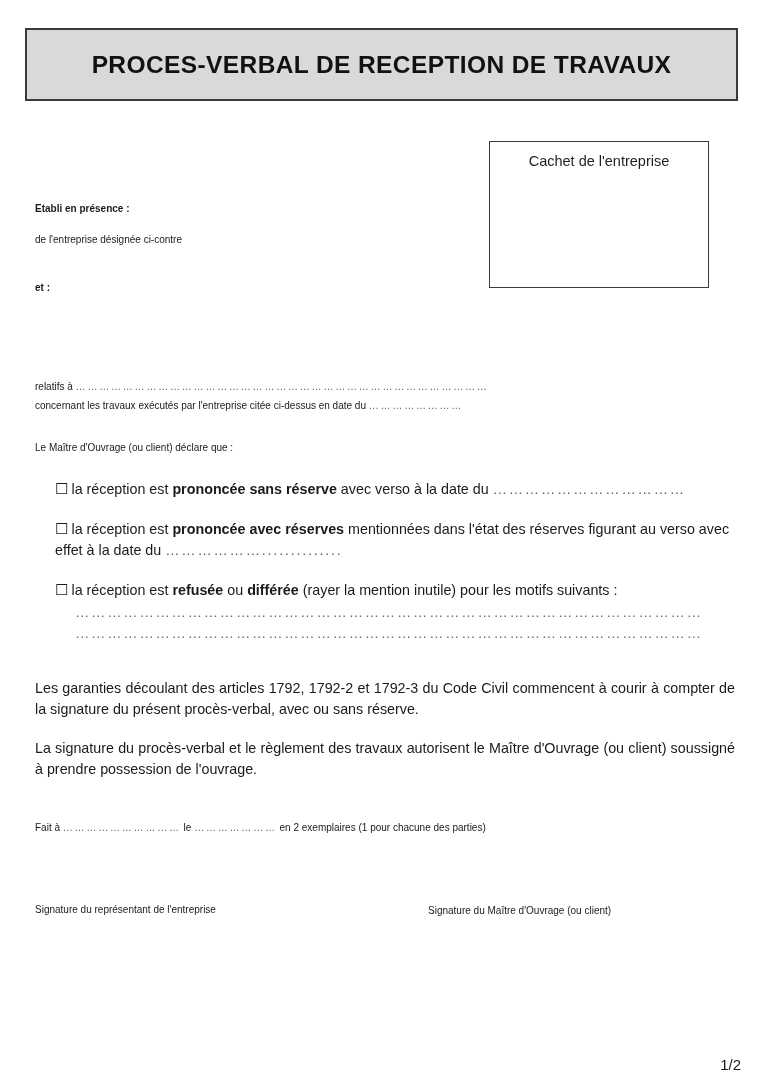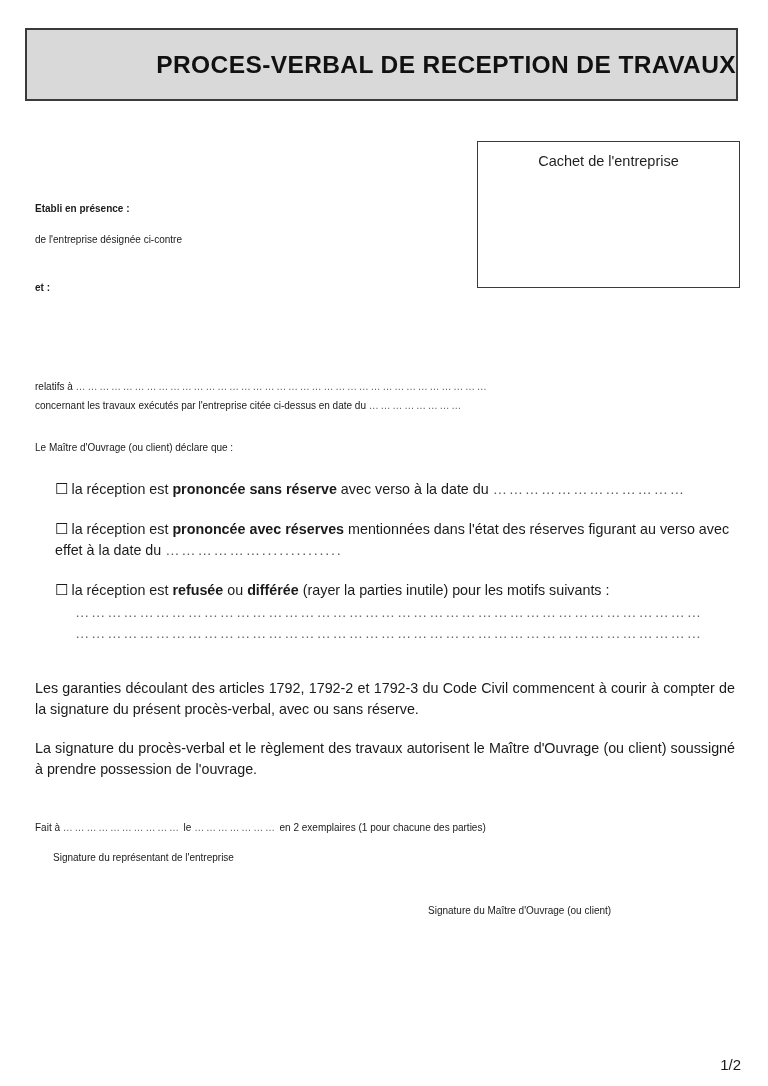--- a/index.html
+++ b/index.html
@@ -24,36 +24,36 @@
     position: absolute;
     left: 25px;
     top: 28px;
     width: 713px;
     height: 73px;
     background: #d9d9d9;
     border: 2px solid #3a3a3a;
     box-sizing: border-box;
     display: flex;
     align-items: center;
-    justify-content: flex-end;
+    justify-content: center;
   }
   .title-text {
     font-size: 24.5px;
     font-weight: bold;
     letter-spacing: 0.4px;
     color: #111111;
     white-space: nowrap;
   }
 
   
   .cachet-box {
     position: absolute;
-    left: 477px;
+    left: 489px;
     top: 141px;
-    width: 263px;
+    width: 220px;
     height: 147px;
     border: 1.6px solid #3b3b3b;
     box-sizing: border-box;
     background: #ffffff;
   }
   .cachet-label {
     font-size: 14.5px;
     text-align: center;
     margin-top: 11px;
     color: #1f1f1f;
@@ -141,32 +141,32 @@
 
   <div class="wrapln" style="left:55px; top:479px; width:690px;">
     <span class="cbx">☐</span><span>la réception est </span><b>prononcée sans réserve</b><span> avec verso à la date du </span><span class="dots">………………………………</span>
   </div>
 
   <div class="wrapln" style="left:55px; top:519px; width:685px; text-indent:0;">
     <span class="cbx">☐</span><span>la réception est </span><b>prononcée avec réserves</b><span> mentionnées dans l'état des réserves figurant au verso avec effet à la date du </span><span class="dots">………………..............</span>
   </div>
 
   <div class="wrapln" style="left:55px; top:580px; width:690px;">
-    <span class="cbx">☐</span><span>la réception est </span><b>refusée</b><span> ou </span><b>différée</b><span> (rayer la parties inutile) pour les motifs suivants :</span>
+    <span class="cbx">☐</span><span>la réception est </span><b>refusée</b><span> ou </span><b>différée</b><span> (rayer la mention inutile) pour les motifs suivants :</span>
   </div>
 
   <div class="dotrule" style="left:75px; top:604px; width:645px;">………………………………………………………………………………………………………</div>
   <div class="dotrule" style="left:75px; top:625px; width:645px;">………………………………………………………………………………………………………</div>
 
   <div class="wrapln just" style="left:35px; top:678px; width:700px;">Les garanties découlant des articles 1792, 1792-2 et 1792-3 du Code Civil commencent à courir à compter de la signature du présent procès-verbal, avec ou sans réserve.</div>
 
   <div class="wrapln just" style="left:35px; top:738px; width:700px;">La signature du procès-verbal et le règlement des travaux autorisent le Maître d'Ouvrage (ou client) soussigné à prendre possession de l'ouvrage.</div>
 
   <div class="ln" style="left:35px; top:818px;">
     <span>Fait à </span><span class="dots">…………………………</span><span> le </span><span class="dots">…………………</span><span> en 2 exemplaires (1 pour chacune des parties)</span>
   </div>
 
-  <div class="ln" style="left:35px; top:848px;margin-left:18px;">Signature du représentant de l'entreprise</div>
+  <div class="ln" style="left:35px; top:900px;">Signature du représentant de l'entreprise</div>
   <div class="ln" style="left:428px; top:901px;">Signature du Maître d'Ouvrage (ou client)</div>
 
   <div class="pagenum">1/2</div>
 
 </div>
 
 </body></html>

